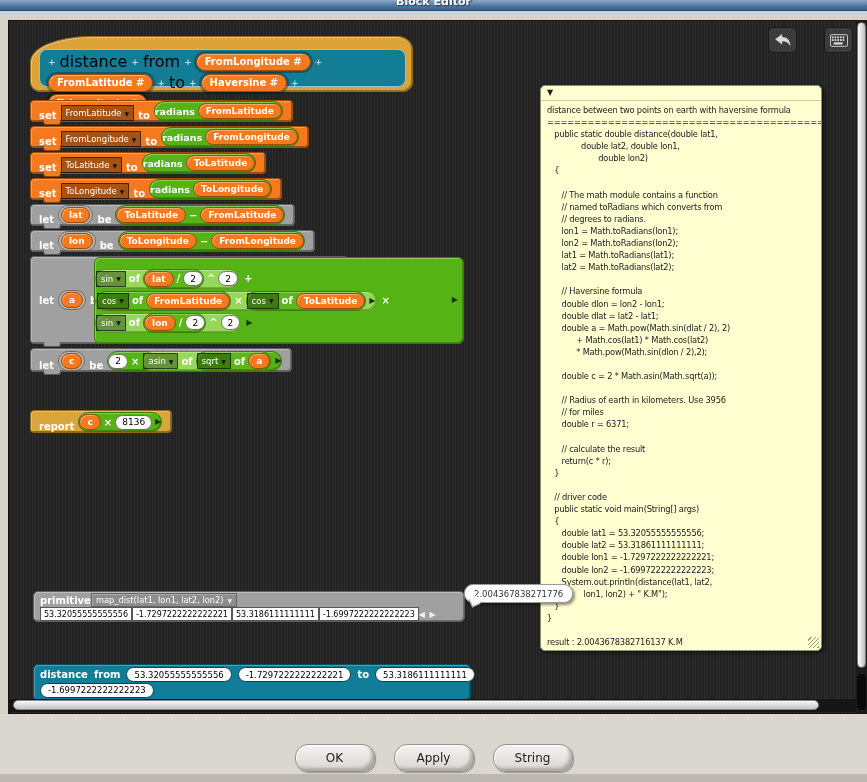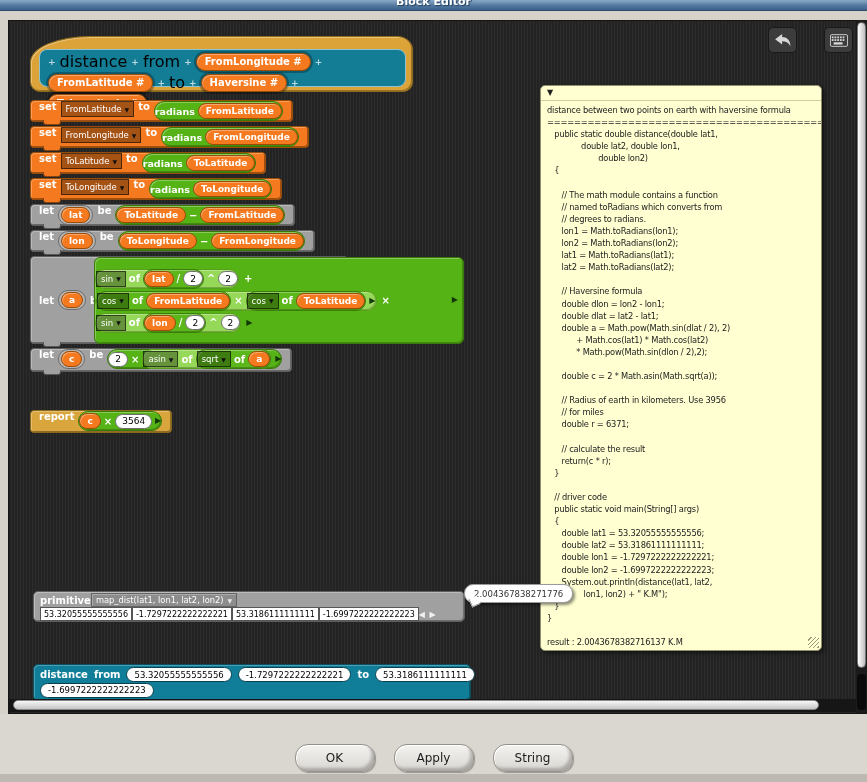--- a/index.html
+++ b/index.html
@@ -15,21 +15,21 @@
   
   .pane{position:absolute;left:8px;top:20px;width:859px;height:694px;
     background:repeating-linear-gradient(90deg,#232323 0 2px,#2c2c2c 2px 3px);
     border:1px solid #141414;box-sizing:border-box;}
 
   
   .tbtn{position:absolute;width:27px;height:24px;background:#3c3c3c;border:1px solid #191919;
     border-radius:5px;display:flex;align-items:center;justify-content:center;}
 
   
-  .blk{position:absolute;box-sizing:border-box;display:inline-flex;align-items:flex-start;gap:4px;
+  .blk{position:absolute;box-sizing:border-box;display:inline-flex;align-items:flex-end;gap:4px;
     font:bold 10px "DejaVu Sans",sans-serif;color:#fff;padding:0 9px 0 8px;height:22px;border-radius:4px;
     box-shadow:inset 1px 1px 0 rgba(255,255,255,.28),inset -1px -1px 0 rgba(0,0,0,.35);white-space:nowrap;}
   .orange{background:#f4791f;border:1px solid #9a4d07;}
   .grayb{background:#a0a0a0;border:1px solid #5e5e5e;}
   .goldb{background:#d9a53d;border:1px solid #8a681c;margin-top:36px;}
   .notch::after{content:"";position:absolute;left:12px;bottom:-4px;width:16px;height:4px;
     border-radius:0 0 3px 3px;background:inherit;border:1px solid rgba(0,0,0,.45);border-top:none;}
 
   .pill{display:inline-flex;align-items:center;gap:3px;border-radius:11px;padding:0 0;height:18px;
     box-shadow:inset 1px 1px 0 rgba(255,255,255,.3),inset -1px -1px 0 rgba(0,0,0,.22);white-space:nowrap;}
@@ -345,21 +345,21 @@
       </span>
       <span class="rarr">▶</span>
     </span>
   </div>
 
   <div class="blk goldb" style="left:30px;top:374px;height:23px;">
     <span>report</span>
     <span class="pill green">
       <span class="ovar">c</span>
       <span class="op">×</span>
-      <span class="num">3564</span>
+      <span class="num">8136</span>
       <span class="rarr">▶</span>
     </span>
   </div>
 
   <div class="comment">
     <div class="bar">
       <span class="arr">▼</span>
     </div>
     <pre>distance between two points on earth with haversine formula
 ==================================================

